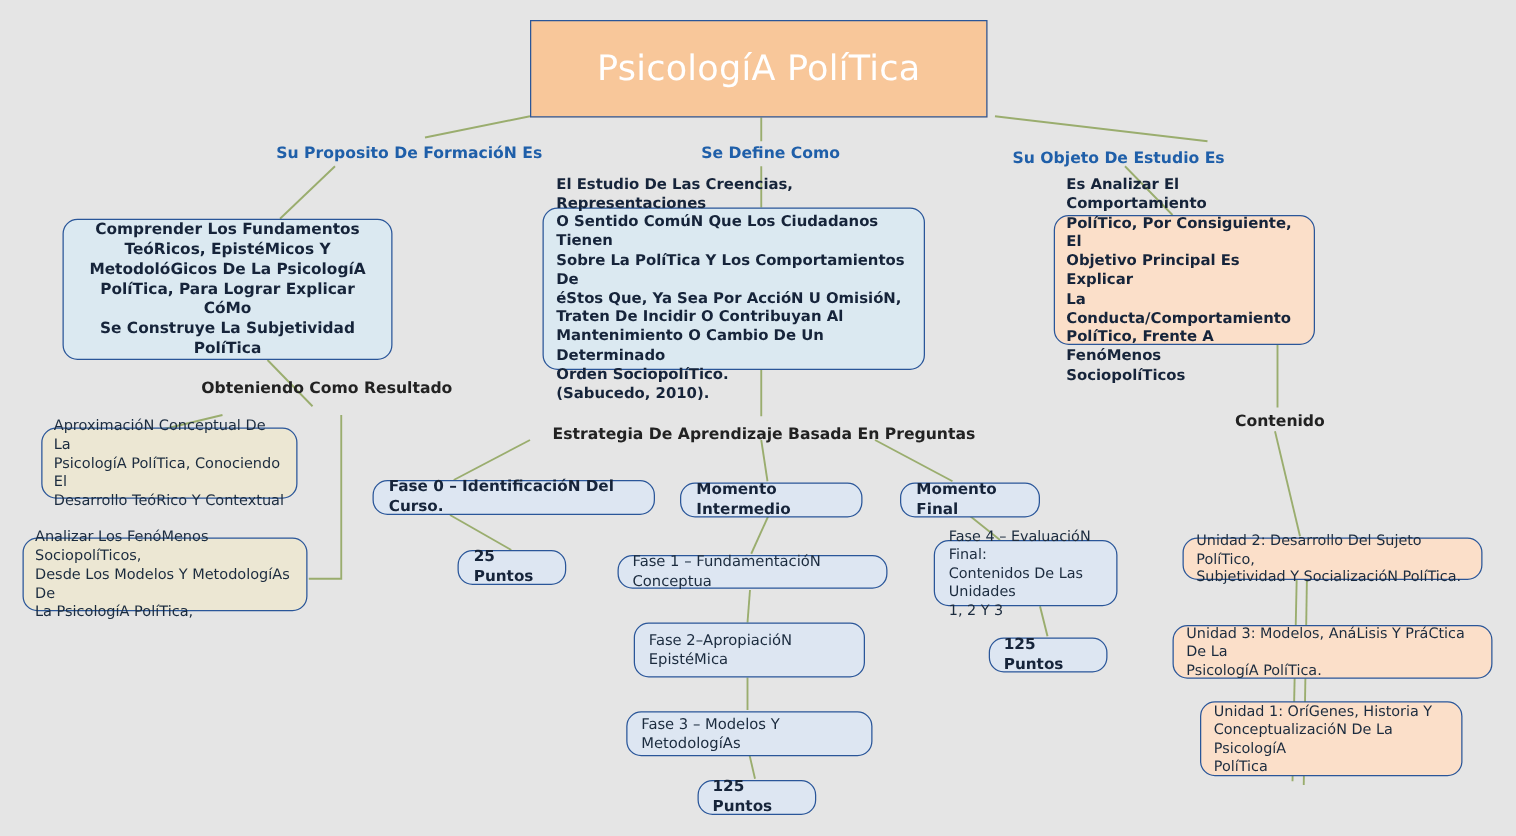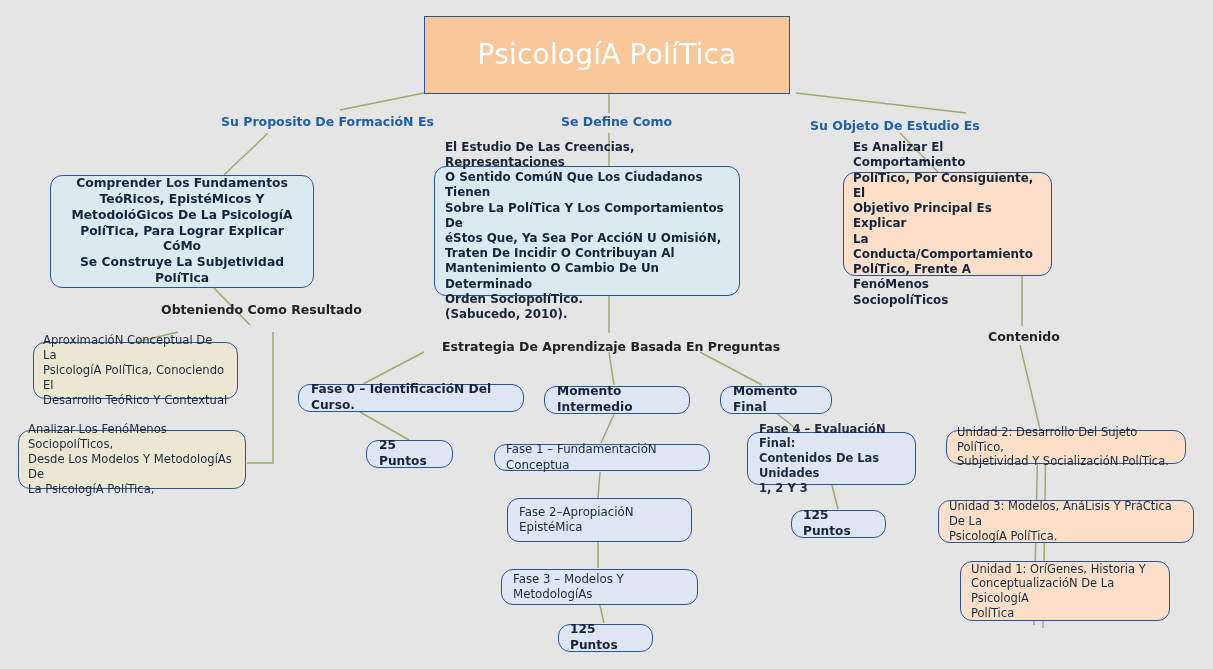--- a/index.html
+++ b/index.html
@@ -179,21 +179,21 @@
   </div>
 
   <div class="node rounded fill-blue2 txt-bold" style="left:558px; top:624px; width:95px; height:28px; padding:0 11px; font-size:12.2px;">
     <span>125 Puntos</span>
   </div>
 
   <div class="node rounded fill-blue2 txt-bold" style="left:720px; top:386px; width:112px; height:28px; padding:0 12px; font-size:12.2px;">
     <span>Momento Final</span>
   </div>
 
-  <div class="node rounded fill-blue2 txt-norm" style="left:747px; top:432px; width:169px; height:53px; padding:0 11px; font-size:11.5px;font-weight:bold;">
+  <div class="node rounded fill-blue2 txt-norm" style="left:747px; top:432px; width:147px; height:53px; padding:0 11px; font-size:11.5px;">
     <span>Fase 4 – EvaluacióN Final:
 Contenidos De Las Unidades
 1, 2 Y 3</span>
   </div>
 
   <div class="node rounded fill-blue2 txt-bold" style="left:791px; top:510px; width:95px; height:28px; padding:0 11px; font-size:12.2px;">
     <span>125 Puntos</span>
   </div>
 
   <div class="node rounded fill-peach2 txt-bold" style="left:843px; top:172px; width:209px; height:104px; padding:6px 9px; font-size:11.9px;">

